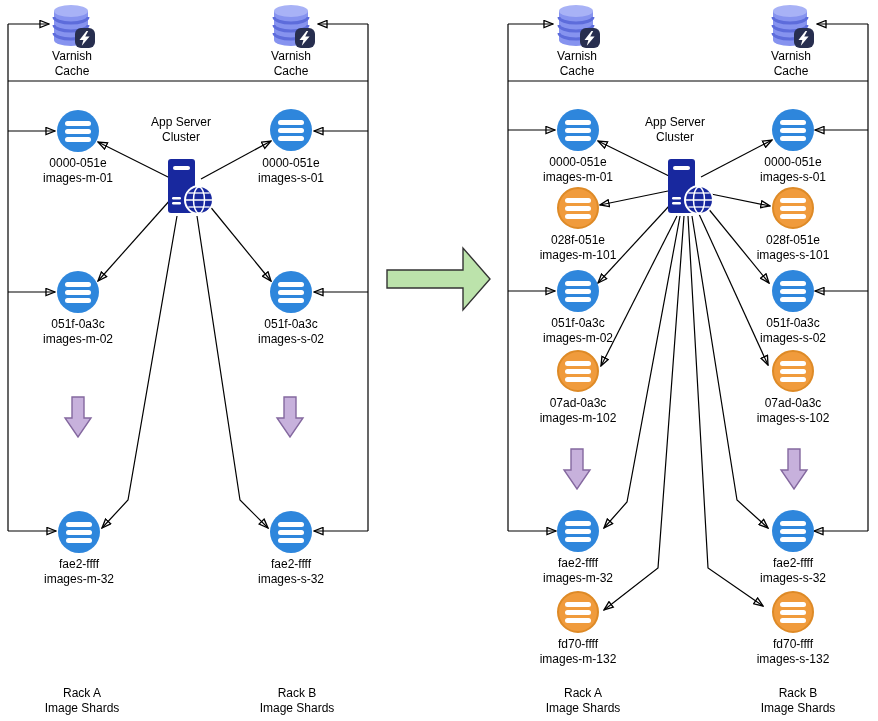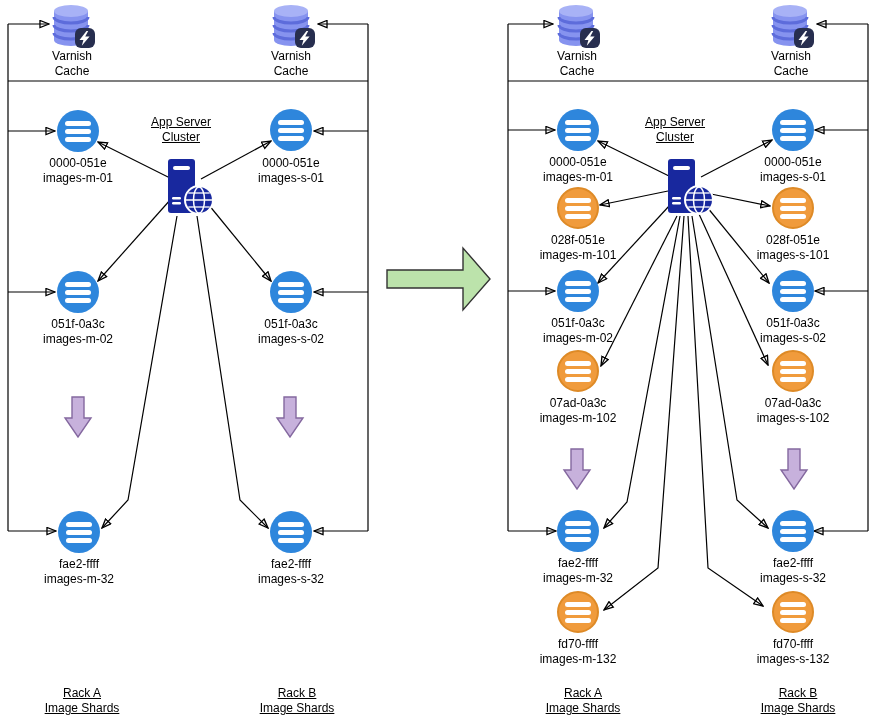--- a/index.html
+++ b/index.html
@@ -9,21 +9,21 @@
   .wires path{stroke:#000;stroke-width:1.2;fill:none;}
   .wires path.pArrow{fill:#C7B1DC;stroke:#84689F;stroke-width:1.4;}
   .wires path.gArrow{fill:#BCE3AB;stroke:#333333;stroke-width:1.4;}
   .icon{position:absolute;}
   .shard{position:absolute;width:42px;height:42px;border-radius:50%;box-sizing:border-box;
          display:flex;flex-direction:column;align-items:center;justify-content:center;gap:3px;}
   .shard i{width:26px;height:5px;background:#fff;border-radius:2.5px;}
   .shard.blue{background:#2E86DC;}
   .shard.orange{background:#F09B3C;border:2px solid #DE8A26;}
   .lbl{position:absolute;width:110px;text-align:center;font-size:12px;line-height:1.22;white-space:pre-line;}
-  .lbl.wide{width:120px;text-decoration:underline;}
+  .lbl.wide{width:120px;}
 </style>
 </head>
 <body>
 
 <div class="canvas">
 
   <svg class="wires" width="878" height="721" viewBox="0 0 878 721">
     <defs>
       <marker id="ah" viewBox="0 0 10 8" markerWidth="11" markerHeight="9" refX="9" refY="4" orient="auto" markerUnits="userSpaceOnUse">
         <path d="M0.8 0.8 L9 4 L0.8 7.2 Z" fill="#000" stroke="none"></path>

